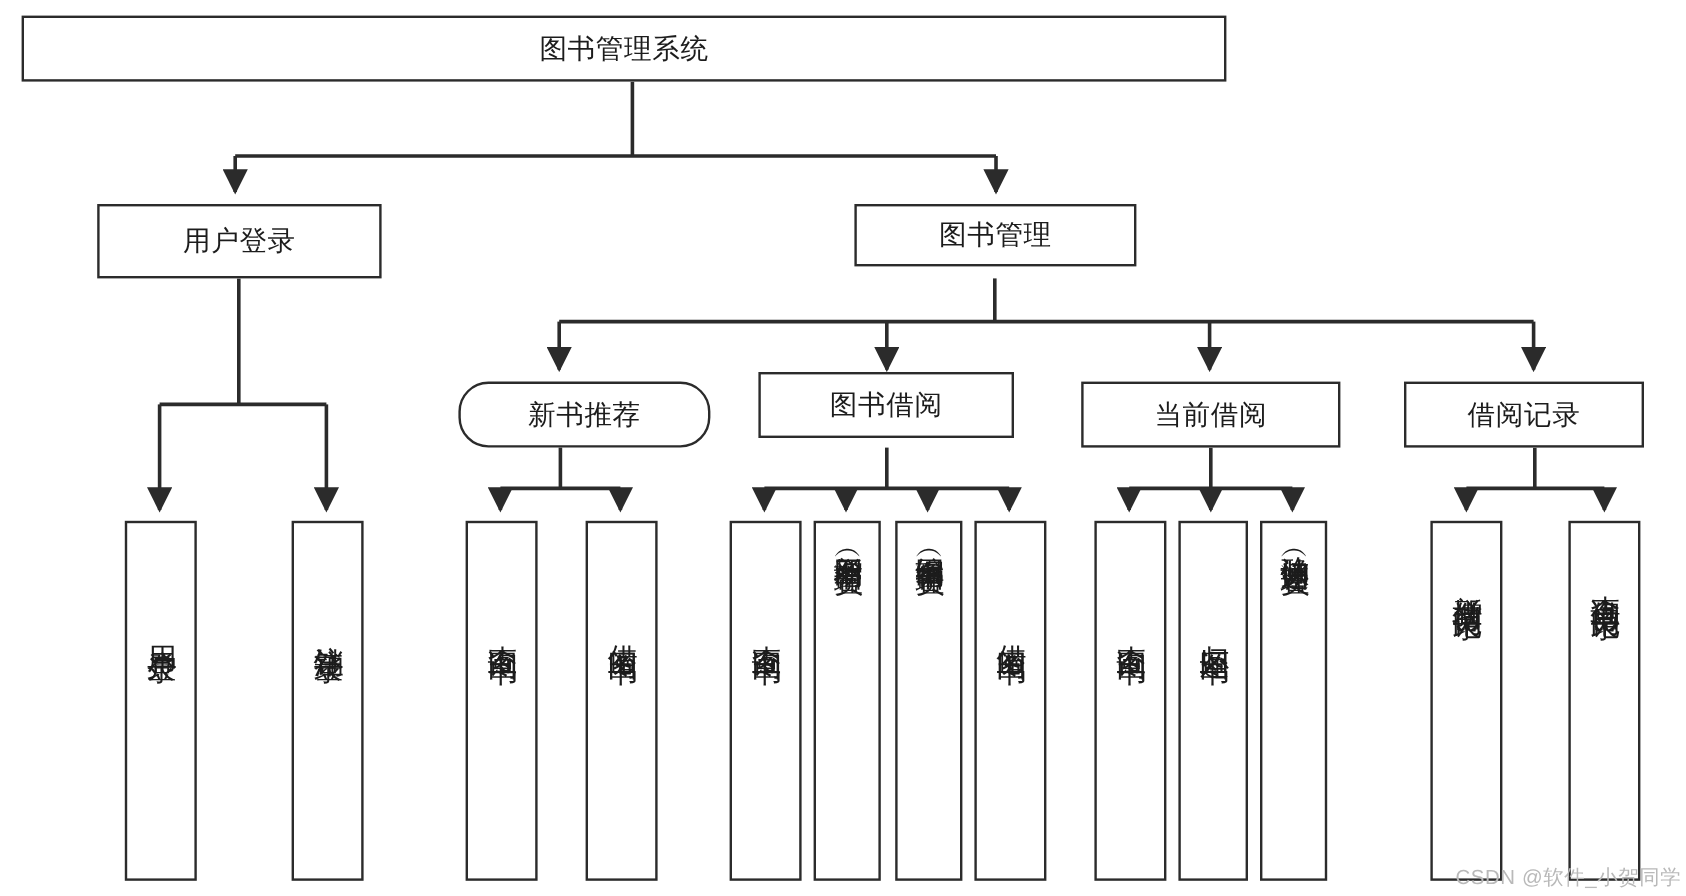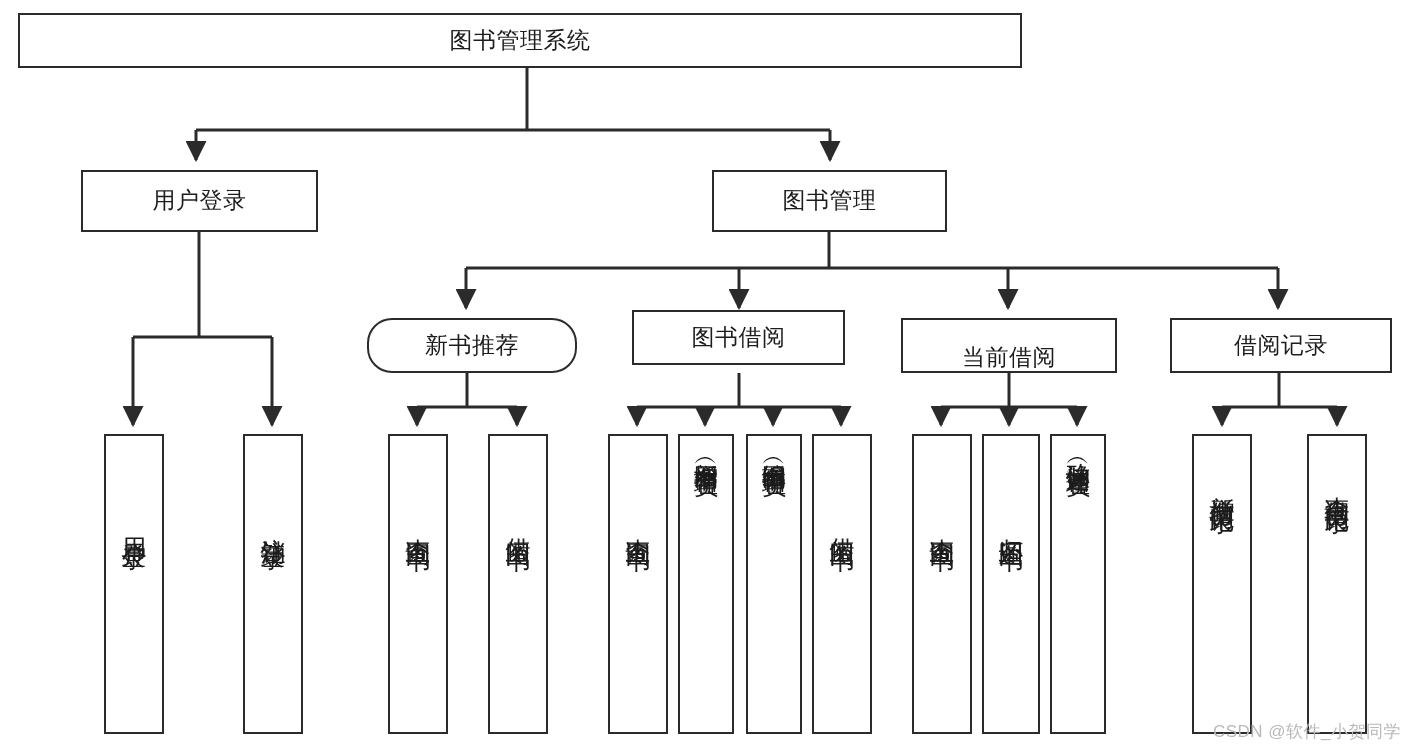--- a/index.html
+++ b/index.html
@@ -131,34 +131,34 @@
     </g>
   </svg>
 
   <div class="node root horiz" style="left:18px; top:13px; width:1004px; height:55px;">
     <span class="node-label">图书管理系统</span>
   </div>
 
   <div class="node horiz" style="left:81px; top:170px; width:237px; height:62px;">
     <span class="node-label">用户登录</span>
   </div>
-  <div class="node horiz" style="left:712px; top:170px; width:235px; height:62px;">
+  <div class="node horiz" style="left:712px; top:170px; width:235px; height:52px;">
     <span class="node-label">图书管理</span>
   </div>
 
-  <div class="node horiz" style="left:367px; top:318px; width:210px; height:55px;border-radius:25px;">
+  <div class="node horiz" style="left:382px; top:318px; width:210px; height:55px;border-radius:25px;">
     <span class="node-label">新书推荐</span>
   </div>
   <div class="node horiz" style="left:632px; top:310px; width:213px; height:55px;">
     <span class="node-label">图书借阅</span>
   </div>
-  <div class="node horiz" style="left:901px; top:318px; width:216px; height:55px;align-items:flex-end;">
+  <div class="node horiz" style="left:901px; top:318px; width:216px; height:55px;">
     <span class="node-label">当前借阅</span>
   </div>
-  <div class="node horiz" style="left:1170px; top:318px; width:222px; height:55px;justify-content:center;">
+  <div class="node horiz" style="left:1170px; top:318px; width:200px; height:55px;justify-content:center;">
     <span class="node-label">借阅记录</span>
   </div>
 
   <div class="node vert" style="left:104px; top:434px; width:60px; height:300px; padding-top:82px;">
     <span class="node-label">用户登录</span>
   </div>
   <div class="node vert" style="left:243px; top:434px; width:60px; height:300px; padding-top:82px;">
     <span class="node-label">注销登录</span>
   </div>
 

